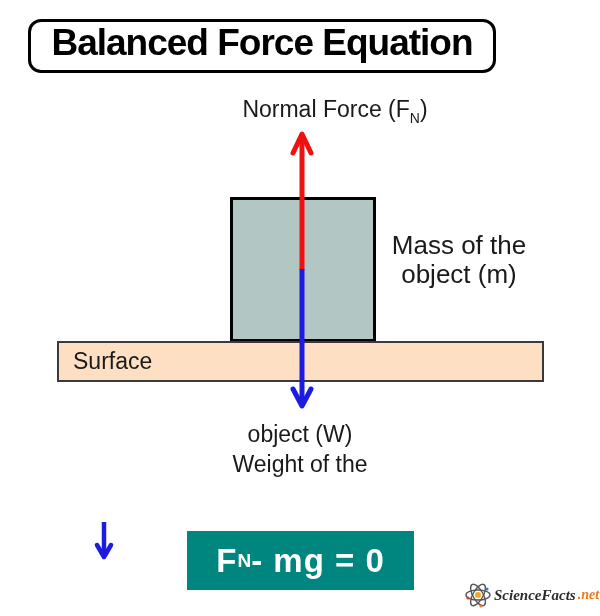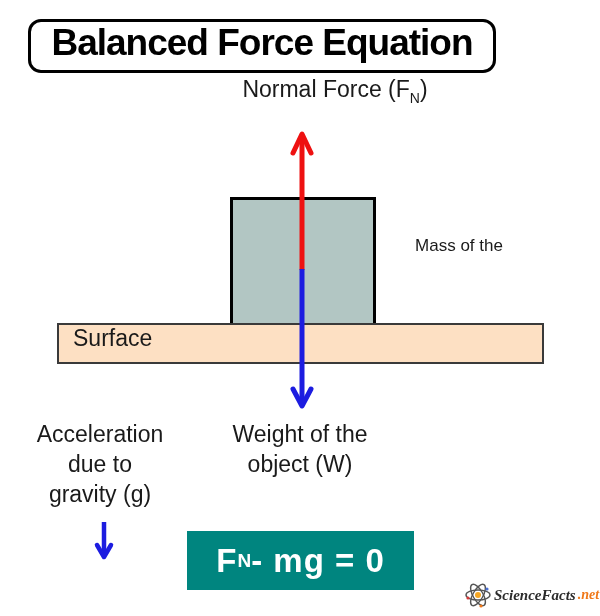--- a/index.html
+++ b/index.html
@@ -19,39 +19,39 @@
     border-radius: 13px;
     display: flex; align-items: flex-start; justify-content: center;
     background: #fff;
   }
   .title-text {
     font-size: 37px; font-weight: bold; letter-spacing: -1px;
     color: #000; white-space: nowrap;
   }
 
   .label { position: absolute; color: #1a1a1a; text-align: center; }
-  .normal-force-label { left: 185px; top: 76px; width: 300px; font-size: 23px; }
-  .mass-label { left: 385px; top: 231px; width: 148px; font-size: 17px; line-height: 29px; }
+  .normal-force-label { left: 185px; top: 96px; width: 300px; font-size: 23px; }
+  .mass-label { left: 385px; top: 231px; width: 148px; font-size: 26px; line-height: 29px; }
   .weight-label { left: 200px; top: 419px; width: 200px; font-size: 23px; line-height: 30px; }
   .acceleration-label { left: 8px; top: 419px; width: 184px; font-size: 23px; line-height: 30px; }
 
   .sub-n { font-size: 14px; vertical-align: -6px; }
 
   .object-box {
     position: absolute; left: 230px; top: 197px;
     width: 140px; height: 139px;
     background: var(--object-fill, #b2c6c3);
     border: 3px solid #000;
   }
   .surface-bar {
-    position: absolute; left: 57px; top: 323px;
+    position: absolute; left: 57px; top: 341px;
     width: 483px; height: 37px;
     background: var(--surface-fill, #fde0c3);
     border: 2px solid #3a3a3a;
-    display: flex; align-items: flex-start;
+    display: flex; align-items: center;
   }
   .surface-text { font-size: 23px; color: #1a1a1a; padding-left: 14px; }
 
   .arrows-svg { position: absolute; left: 0; top: 0; pointer-events: none; }
   .stroke-red { stroke: var(--normal-arrow, #ee1111); fill: none; }
   .stroke-blue { stroke: var(--weight-arrow, #1c1ce0); fill: none; }
 
   .equation-box {
     position: absolute; left: 187px; top: 531px;
     width: 227px; height: 59px;
@@ -92,44 +92,40 @@
   </div>
 
   <div class="object-box"></div>
 
   <div class="surface-bar">
     <span class="surface-text">Surface</span>
   </div>
 
   <div class="label mass-label">
     <div>Mass of the</div>
+    <div>object (m)</div>
   </div>
 
   <svg class="arrows-svg" width="600" height="616" viewBox="0 0 600 616">
 
     <line class="stroke-red" x1="302" y1="136" x2="302" y2="270" stroke-width="5"></line>
     <polyline class="stroke-red" points="293,153 302,134 311,153" stroke-width="5" stroke-linecap="round" stroke-linejoin="round"></polyline>
 
     <line class="stroke-blue" x1="302" y1="269" x2="302" y2="404" stroke-width="5"></line>
     <polyline class="stroke-blue" points="293,389 302,406 311,389" stroke-width="5" stroke-linecap="round" stroke-linejoin="round"></polyline>
 
     <line class="stroke-blue" x1="104" y1="522" x2="104" y2="554" stroke-width="4.5"></line>
     <polyline class="stroke-blue" points="97,545 104,557 111,545" stroke-width="4.5" stroke-linecap="round" stroke-linejoin="round"></polyline>
   </svg>
 
   <div class="label weight-label">
+    <div>object (W)</div>
     <div>Weight of the</div>
-    <div>object (W)</div>
   </div>
 
-  <div class="label acceleration-label">
-    <div>Acceleration</div>
-    <div>due to</div>
-    <div>gravity (g)</div>
-  </div>
 
   <div class="equation-box">
     <span>F</span>
       <span class="sub-n">N</span>
       <span> - mg = 0</span>
   </div>
 
   <div class="logo">
     <svg width="28" height="28" viewBox="0 0 28 28">
       <g fill="none" stroke="#555" stroke-width="1.4">

